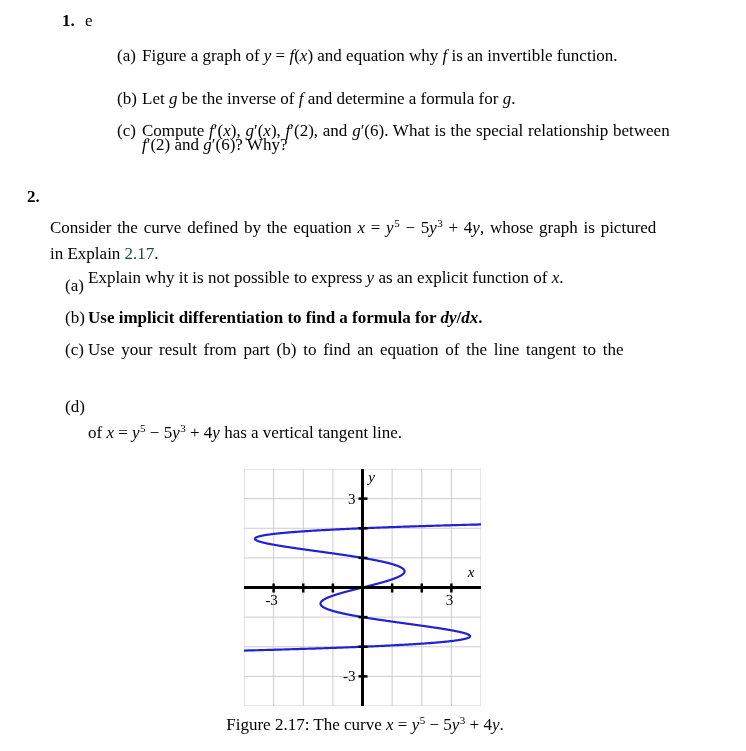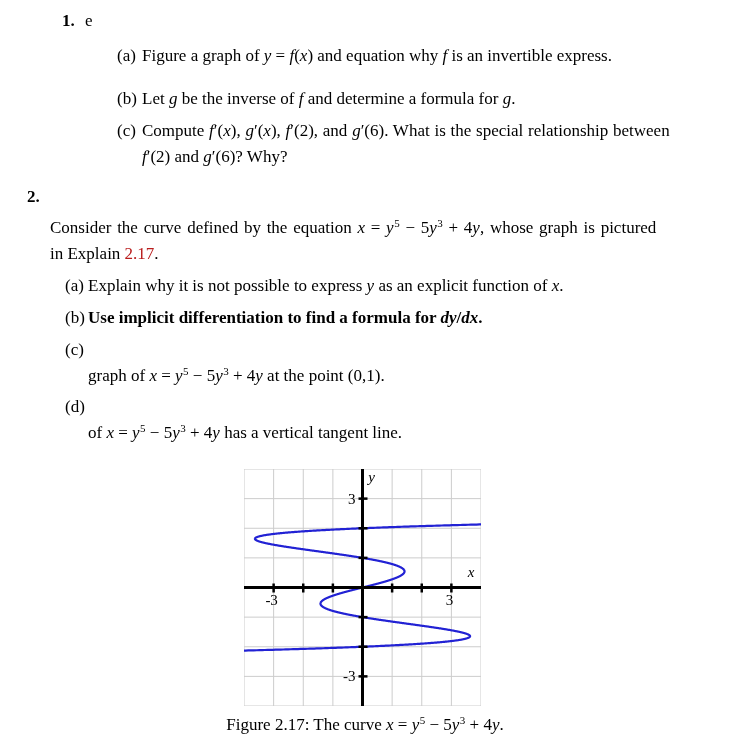--- a/index.html
+++ b/index.html
@@ -6,53 +6,53 @@
   .page{
     position:relative;width:746px;height:751px;background:#ffffff;
     color:#000;font-family:"Liberation Serif","DejaVu Serif",serif;
     font-size:17px;overflow:hidden;
   }
   .tl{position:absolute;white-space:nowrap;line-height:20px;}
   .bold{font-weight:bold;}
   .seg-n{font-style:normal;}
   .seg-i{font-style:italic;}
   .seg-sup{font-size:11px;position:relative;top:-6px;font-style:normal;margin-left:0.5px;}
-  .seg-link{color:#b91c1c;text-decoration:none;cursor:pointer;}
+  .seg-link{color:#14532d;text-decoration:none;cursor:pointer;}
   #figure-svg text{font-family:"Liberation Serif","DejaVu Serif",serif;}
 </style>
 </head>
 <body>
 
 <div class="page">
 
   <div class="tl bold" style="left:62px;top:11px;">1.</div>
   <div class="tl" style="left:85px;top:11px;"><span class="seg-n"></span><span class="seg-L">e</span></div>
 
   <div class="tl" style="left:117px;top:46px;">(a)</div>
-  <div class="tl" style="left:142px;top:46px;"><span class="seg-n">Figure a graph of </span><span class="seg-i">y</span><span class="seg-n"> = </span><span class="seg-i">f</span><span class="seg-n">(</span><span class="seg-i">x</span><span class="seg-n">) and equation why </span><span class="seg-i">f</span><span class="seg-n"> is an invertible express.</span></div>
+  <div class="tl" style="left:142px;top:46px;"><span class="seg-n">Figure a graph of </span><span class="seg-i">y</span><span class="seg-n"> = </span><span class="seg-i">f</span><span class="seg-n">(</span><span class="seg-i">x</span><span class="seg-n">) and equation why </span><span class="seg-i">f</span><span class="seg-n"> is an invertible function.</span></div>
 
   <div class="tl" style="left:117px;top:89px;">(b)</div>
   <div class="tl" style="left:142px;top:89px;text-align:center;"><span class="seg-n">Let </span><span class="seg-i">g</span><span class="seg-n"> be the inverse of </span><span class="seg-i">f</span><span class="seg-n"> and determine a formula for </span><span class="seg-i">g</span><span class="seg-n">.</span></div>
 
   <div class="tl" style="left:117px;top:121px;">(c)</div>
   <div class="tl" style="left:142px;top:121px;word-spacing:0.5px;"><span class="seg-n">Compute </span><span class="seg-i">f</span><span class="seg-n">′(</span><span class="seg-i">x</span><span class="seg-n">), </span><span class="seg-i">g</span><span class="seg-n">′(</span><span class="seg-i">x</span><span class="seg-n">), </span><span class="seg-i">f</span><span class="seg-n">′(2), and </span><span class="seg-i">g</span><span class="seg-n">′(6). What is the special relationship between</span></div>
-  <div class="tl" style="left:142px;top:147px;"><span class="seg-i">f</span><span class="seg-n">′(2) and </span><span class="seg-i">g</span><span class="seg-n">′(6)? Why?</span></div>
+  <div class="tl" style="left:142px;top:135px;"><span class="seg-i">f</span><span class="seg-n">′(2) and </span><span class="seg-i">g</span><span class="seg-n">′(6)? Why?</span></div>
 
   <div class="tl bold" style="left:27px;top:187px;">2.</div>
   <div class="tl" style="left:50px;top:218px;word-spacing:1.5px;"><span class="seg-n">Consider the curve defined by the equation </span><span class="seg-i">x</span><span class="seg-n"> = </span><span class="seg-i">y</span><span class="seg-sup">5</span><span class="seg-n"> − 5</span><span class="seg-i">y</span><span class="seg-sup">3</span><span class="seg-n"> + 4</span><span class="seg-i">y</span><span class="seg-n">, whose graph is pictured</span></div>
   <div class="tl" style="left:50px;top:244px;"><span class="seg-n">in Explain </span><a class="seg-link">2.17</a><span class="seg-n">.</span></div>
 
   <div class="tl" style="left:65px;top:276px;">(a)</div>
-  <div class="tl" style="left:88px;top:276px;"><span class="seg-n">Explain why it is not possible to express </span><span class="seg-i">y</span><span class="seg-n"> as an explicit function of </span><span class="seg-i">x</span><span class="seg-n">.</span></div>
+  <div class="tl" style="left:88px;top:268px;"><span class="seg-n">Explain why it is not possible to express </span><span class="seg-i">y</span><span class="seg-n"> as an explicit function of </span><span class="seg-i">x</span><span class="seg-n">.</span></div>
 
   <div class="tl" style="left:65px;top:308px;">(b)</div>
   <div class="tl" style="left:88px;top:308px;font-weight:bold;"><span class="seg-n">Use implicit differentiation to find a formula for </span><span class="seg-i">dy</span><span class="seg-n">/</span><span class="seg-i">dx</span><span class="seg-n">.</span></div>
 
   <div class="tl" style="left:65px;top:340px;">(c)</div>
-  <div class="tl" style="left:88px;top:366px;"><span class="seg-n">graph of </span><span class="seg-i">x</span><span class="seg-n"> = </span><span class="seg-i">y</span><span class="seg-sup">5</span><span class="seg-n"> − 5</span><span class="seg-i">y</span><span class="seg-sup">3</span><span class="seg-n"> + 4</span><span class="seg-i">y</span><span class="seg-n"> at the point (0,1).</span></div>
+  <div class="tl" style="left:88px;top:340px;word-spacing:2.5px;"><span class="seg-n">Use your result from part (b) to find an equation of the line tangent to the</span></div>
 
   <div class="tl" style="left:65px;top:397px;">(d)</div>
   <div class="tl" style="left:88px;top:423px;"><span class="seg-n">of </span><span class="seg-i">x</span><span class="seg-n"> = </span><span class="seg-i">y</span><span class="seg-sup">5</span><span class="seg-n"> − 5</span><span class="seg-i">y</span><span class="seg-sup">3</span><span class="seg-n"> + 4</span><span class="seg-i">y</span><span class="seg-n"> has a vertical tangent line.</span></div>
 
   <svg id="figure-svg" width="237" height="237" style="position:absolute;left:244px;top:469px;">
       <defs>
         <clipPath id="plotclip">
           <rect x="0" y="0" width="237" height="237"></rect>
         </clipPath>
       </defs>

